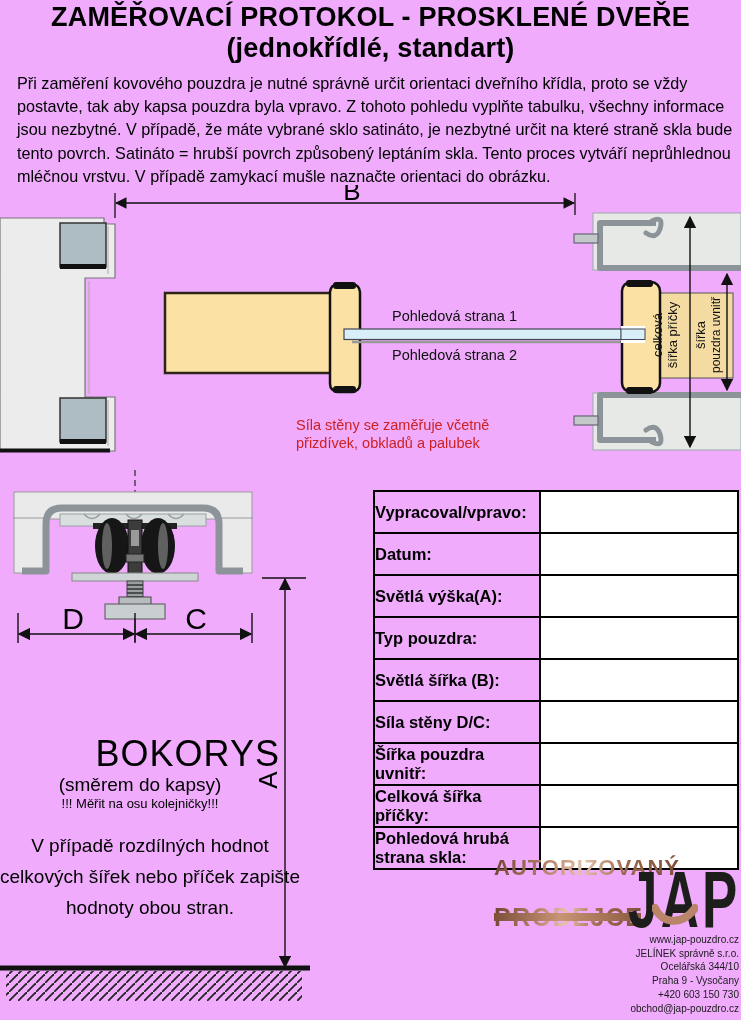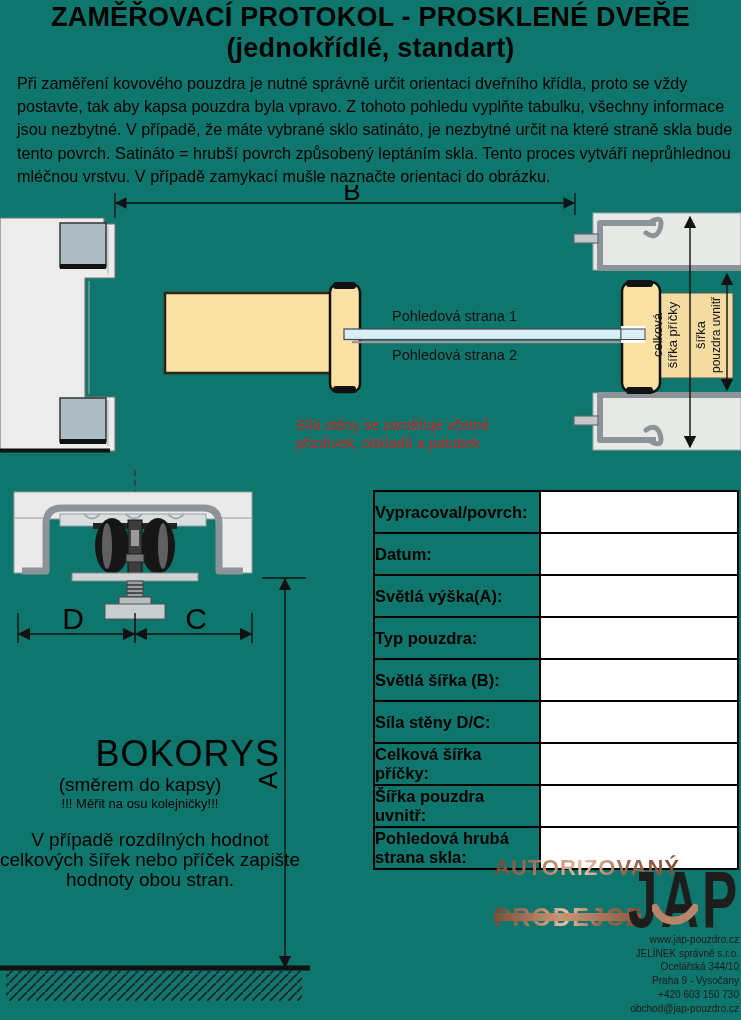--- a/index.html
+++ b/index.html
@@ -1,24 +1,24 @@
 <!DOCTYPE html>
 <html><head>
 <meta charset="utf-8">
 <style>
   html,body{margin:0;padding:0;background:#fff;}
-  #canvas{position:relative;width:741px;height:1020px;background:#0f766e;overflow:hidden;
+  #canvas{position:relative;width:741px;height:1020px;background:#f0abfc;overflow:hidden;
           font-family:"Liberation Sans",sans-serif;color:#000;}
   .abs{position:absolute;}
   .title{width:741px;text-align:center;font-weight:bold;font-size:27px;line-height:31px;letter-spacing:.2px;}
   .intro{left:17px;top:72px;width:722px;font-size:16.2px;line-height:23.2px;}
   .bok-title{left:0;top:733px;width:280px;text-align:right;font-size:36px;letter-spacing:1px;}
   .bok-sub{left:0;top:774px;width:280px;text-align:center;font-size:19px;}
   .bok-warn{left:0;top:796px;width:280px;text-align:center;font-size:13px;}
-  .bok-note{left:0;top:830px;width:300px;text-align:center;font-size:19px;line-height:20px;}
+  .bok-note{left:0;top:830px;width:300px;text-align:center;font-size:19px;line-height:31px;}
   table.form{border-collapse:collapse;table-layout:fixed;width:366px;}
   table.form td{border:2.5px solid #000;height:40px;vertical-align:middle;padding:0;}
   td.flabel{width:164px;font-weight:bold;font-size:16.5px;line-height:19px;padding:1px 2px 1px 7px;}
   td.fvalue{width:196px;background:#fff;}
   .copper-text{background:linear-gradient(100deg,#6e4430 0%,#b9846a 30%,#e6c2ab 48%,#9c674c 70%,#7c4f38 100%);
                -webkit-background-clip:text;background-clip:text;color:transparent;
                font-weight:bold;}
   .dealer1{left:494px;top:855px;font-size:22px;letter-spacing:1px;}
   .dealer2{left:494px;top:903px;font-size:25px;letter-spacing:1.5px;}
   .copper-bar{left:494px;top:913px;width:147px;height:8px;
@@ -187,21 +187,21 @@
 
   <div class="abs bok-title">BOKORYS</div>
   <div class="abs bok-sub">(směrem do kapsy)</div>
   <div class="abs bok-warn">!!! Měřit na osu kolejničky!!!</div>
   <div class="abs bok-note">V případě rozdílných hodnot celkových šířek nebo příček zapište hodnoty obou stran.</div>
 
   <div class="abs" style="left:373px;top:490px;">
     <table class="form">
       <tbody>
         <tr>
-          <td class="flabel">Vypracoval/povrch:</td>
+          <td class="flabel">Vypracoval/vpravo:</td>
           <td class="fvalue"></td>
           </tr>
         <tr>
           <td class="flabel">Datum:</td>
           <td class="fvalue"></td>
           </tr>
         <tr>
           <td class="flabel">Světlá výška(A):</td>
           <td class="fvalue"></td>
           </tr>
@@ -211,25 +211,25 @@
           </tr>
         <tr>
           <td class="flabel">Světlá šířka (B):</td>
           <td class="fvalue"></td>
           </tr>
         <tr>
           <td class="flabel">Síla stěny D/C:</td>
           <td class="fvalue"></td>
           </tr>
         <tr>
+          <td class="flabel">Šířka pouzdra uvnitř:</td>
+          <td class="fvalue"></td>
+          </tr>
+        <tr>
           <td class="flabel">Celková šířka příčky:</td>
-          <td class="fvalue"></td>
-          </tr>
-        <tr>
-          <td class="flabel">Šířka pouzdra uvnitř:</td>
           <td class="fvalue"></td>
           </tr>
         <tr>
           <td class="flabel">Pohledová hrubá strana skla:</td>
           <td class="fvalue"></td>
           </tr>
       </tbody>
     </table>
   </div>
 

